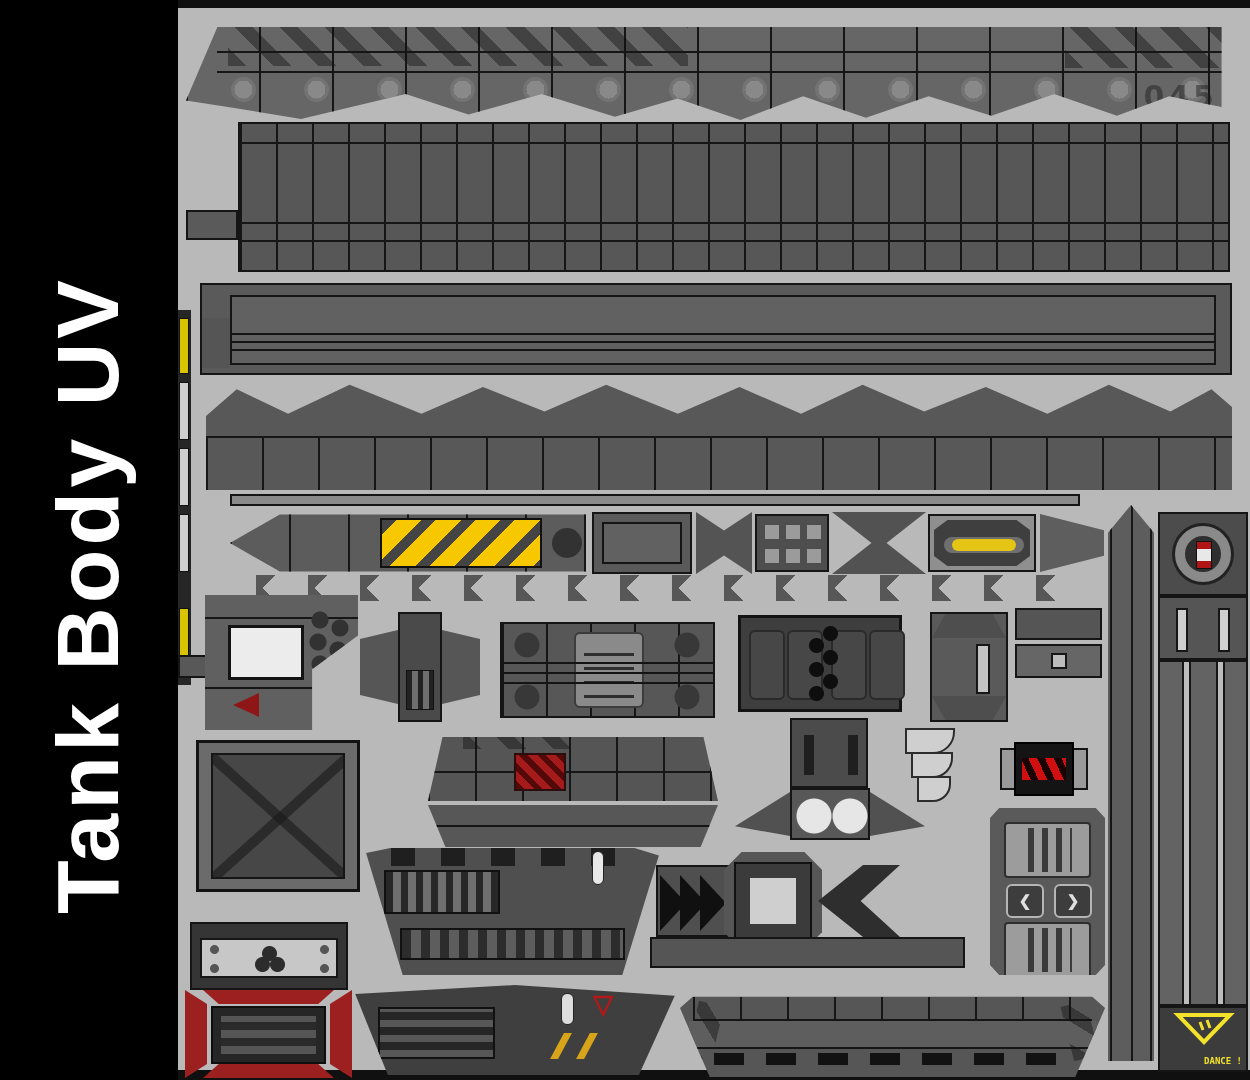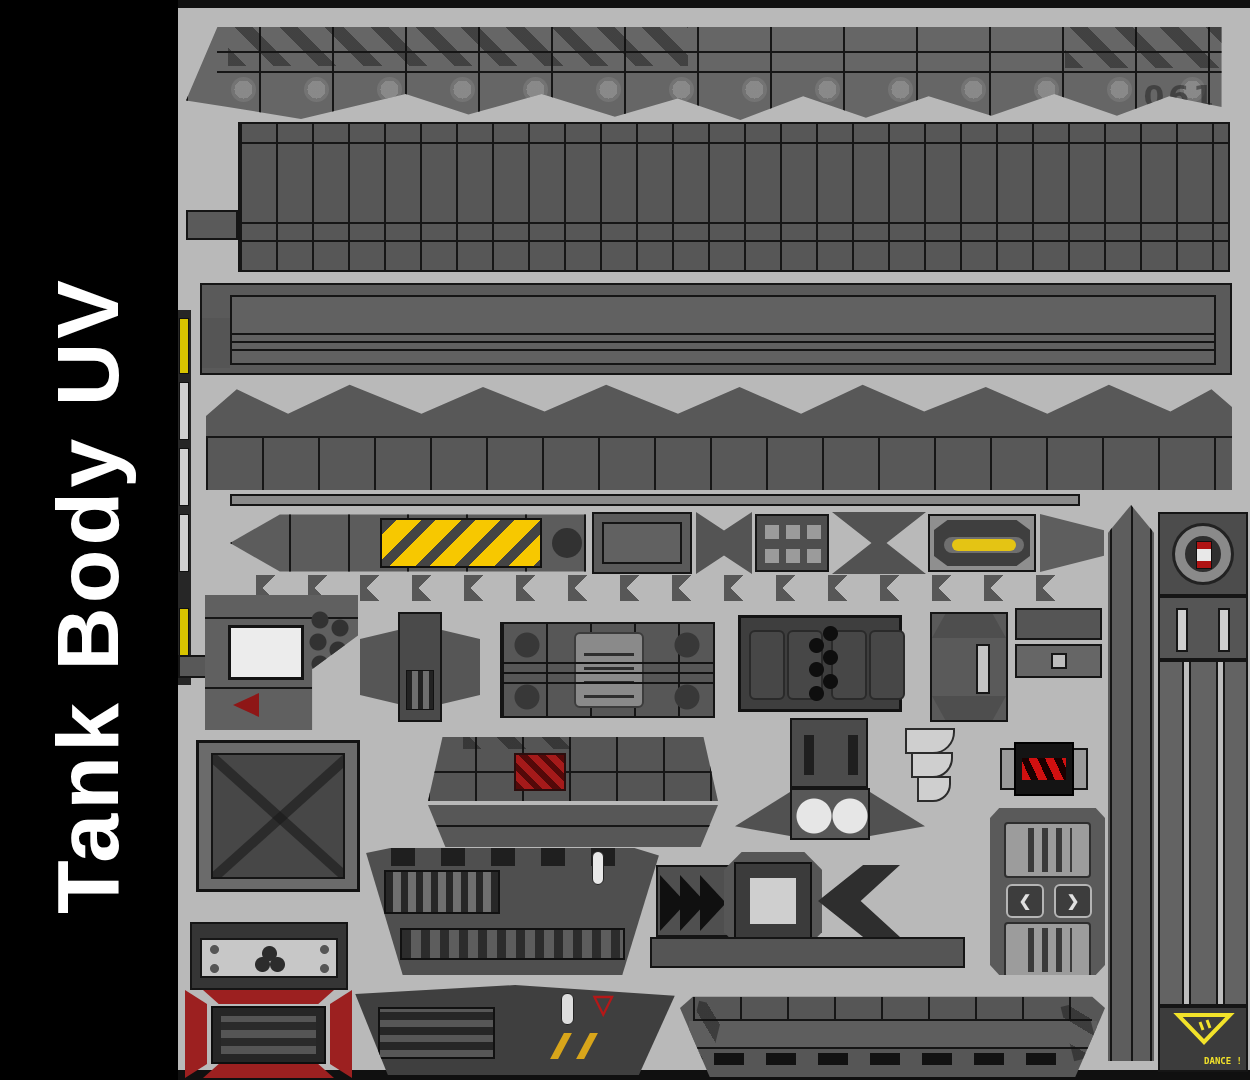--- a/index.html
+++ b/index.html
@@ -52,21 +52,21 @@
     <div class="p" style="left:8px;top:12px;width:1046px;height:108px;background:#666;
          clip-path:polygon(0% 82%,3% 14%,99% 14%,99% 88%,94% 78%,89% 96%,83% 76%,77% 96%,71% 78%,65% 98%,59% 78%,53% 100%,47% 80%,41% 97%,34% 76%,27% 95%,21% 76%,11% 99%,4% 88%);">
       <div class="p gv" style="--gx:73px;left:0;top:0;right:0;bottom:0;"></div>
       <div class="p hazD" style="left:4%;top:14%;width:44%;height:36%;"></div>
       <div class="p hazD" style="left:84%;top:14%;width:15%;height:38%;"></div>
       <div class="p" style="left:2%;top:52%;width:96%;height:40%;
            background-image:radial-gradient(circle,rgba(195,195,195,.38) 0 9px,rgba(195,195,195,.14) 9px 12px,transparent 13px);
            background-size:73px 100%;background-repeat:repeat-x;"></div>
       <div class="p hl" style="left:3%;top:36%;width:96%;"></div>
       <div class="p hl" style="left:3%;top:55%;width:96%;"></div>
-      <div class="partnum">061</div>
+      <div class="partnum">045</div>
     </div>
 
     <div class="p bd" style="left:60px;top:122px;width:992px;height:150px;background:#575757;">
       <div class="p gv" style="--gx:36px;left:0;top:0;right:0;bottom:0;"></div>
       <div class="p hl" style="left:0;top:18px;width:100%;"></div>
       <div class="p hl" style="left:0;top:98px;width:100%;"></div>
       <div class="p hl" style="left:0;top:116px;width:100%;"></div>
     </div>
     <div class="p bd" style="left:8px;top:210px;width:52px;height:30px;background:#5a5a5a;"></div>
 

